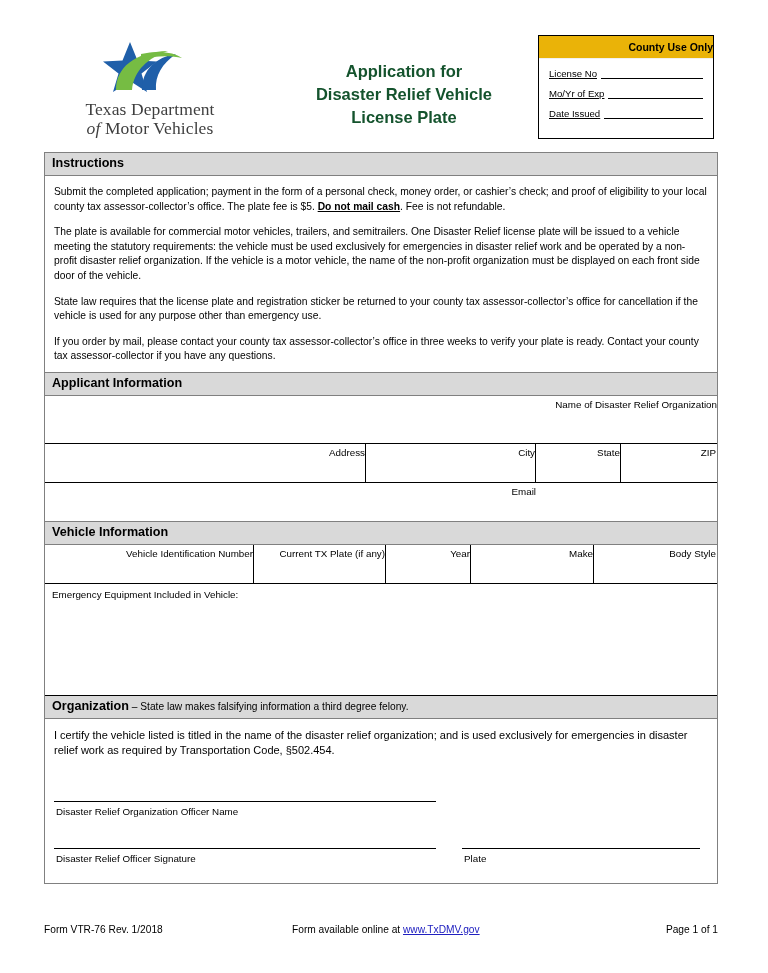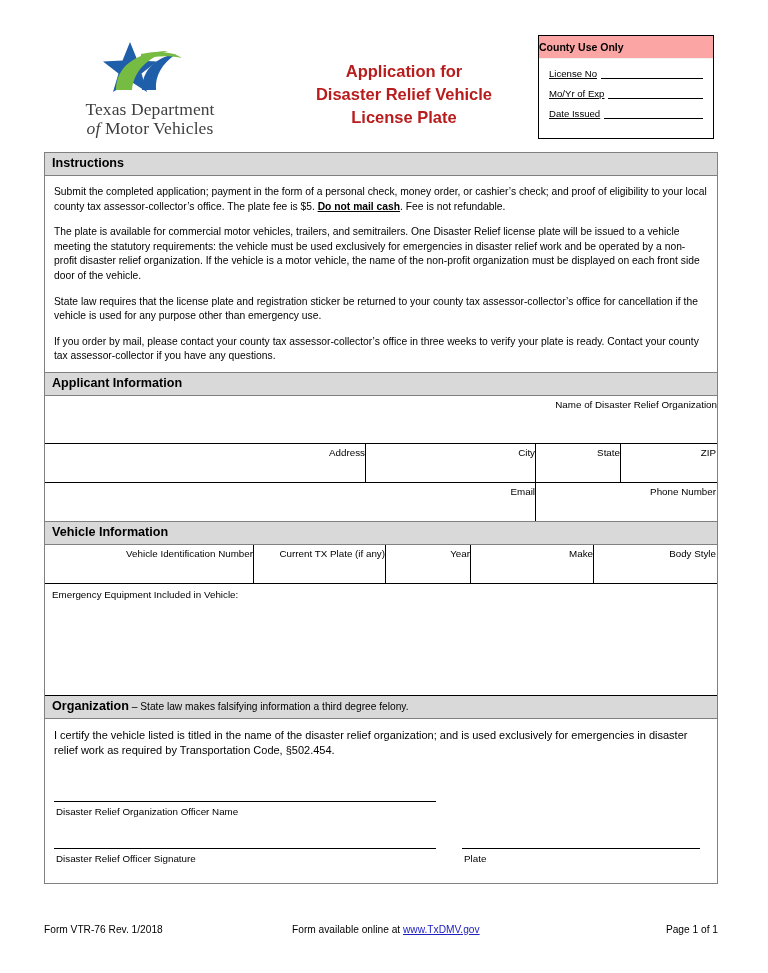--- a/index.html
+++ b/index.html
@@ -56,42 +56,42 @@
 
   .title-block {
     position: absolute;
     left: 215px;
     top: 32px;
     width: 290px;
     text-align: center;
     font-weight: bold;
     font-size: 16.5px;
     line-height: 23px;
-    color: #b91c1c;
+    color: #14532d;
   }
   .title-block span { display: block; }
 
   
   .county-box {
     position: absolute;
     left: 494px;
     top: 7px;
     width: 176px;
     height: 104px;
     border: 1.4px solid #000;
     background: #fff;
     box-sizing: border-box;
   }
   .county-title {
     height: 22px;
     line-height: 22px;
-    text-align: left;
+    text-align: right;
     font-weight: bold;
     font-size: 10.5px;
-    background: #fca5a5;
+    background: #eab308;
     border-bottom: 1px solid #f1f1f1;
   }
   .county-rows {
     padding: 9px 10px 0 10px;
   }
   .county-row {
     display: flex;
     align-items: flex-start;
     font-size: 9.6px;
     margin-bottom: 9px;
@@ -282,23 +282,20 @@
       </div>
       <div class="cell tall" style="width:95px;border-right:none;">
         <span>ZIP</span>
       </div>
     </div>
 
     <div class="row nobottom">
       <div class="cell tall" style="width:491px;">
         <span>Email</span>
       </div>
-      <div class="cell tall" style="width:180px;border-right:none;">
-        <span>Phone Number</span>
-      </div>
     </div>
 
     <div class="sec-head sec-sep">
       <span>Vehicle Information</span>
     </div>
 
     <div class="row">
       <div class="cell tall" style="width:209px;">
         <span>Vehicle Identification Number</span>
       </div>

